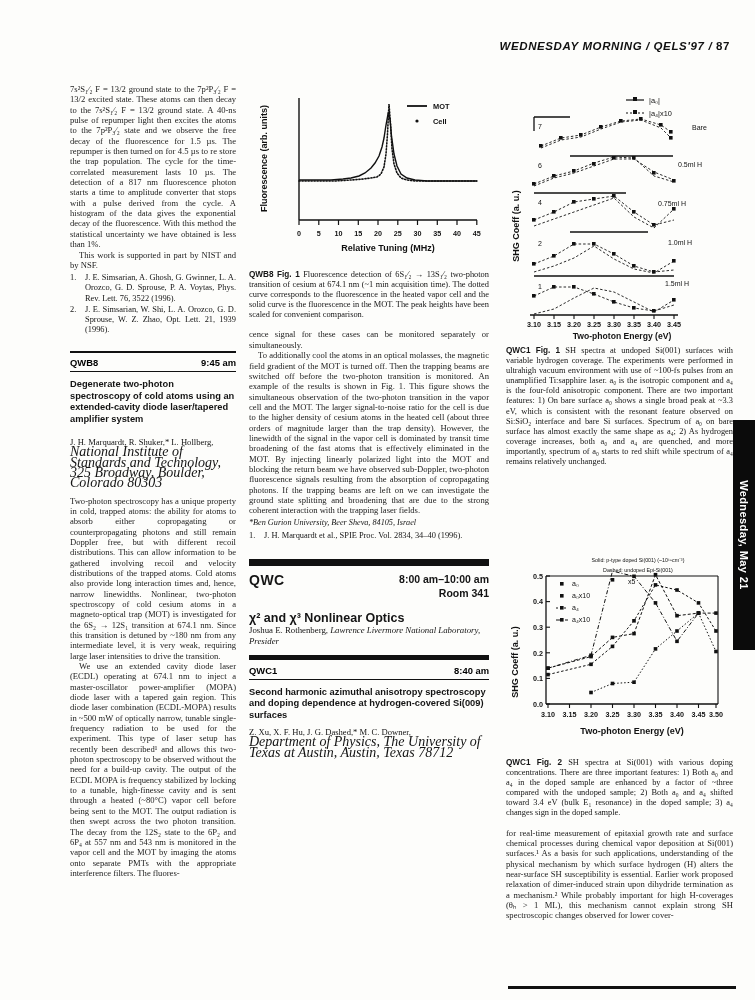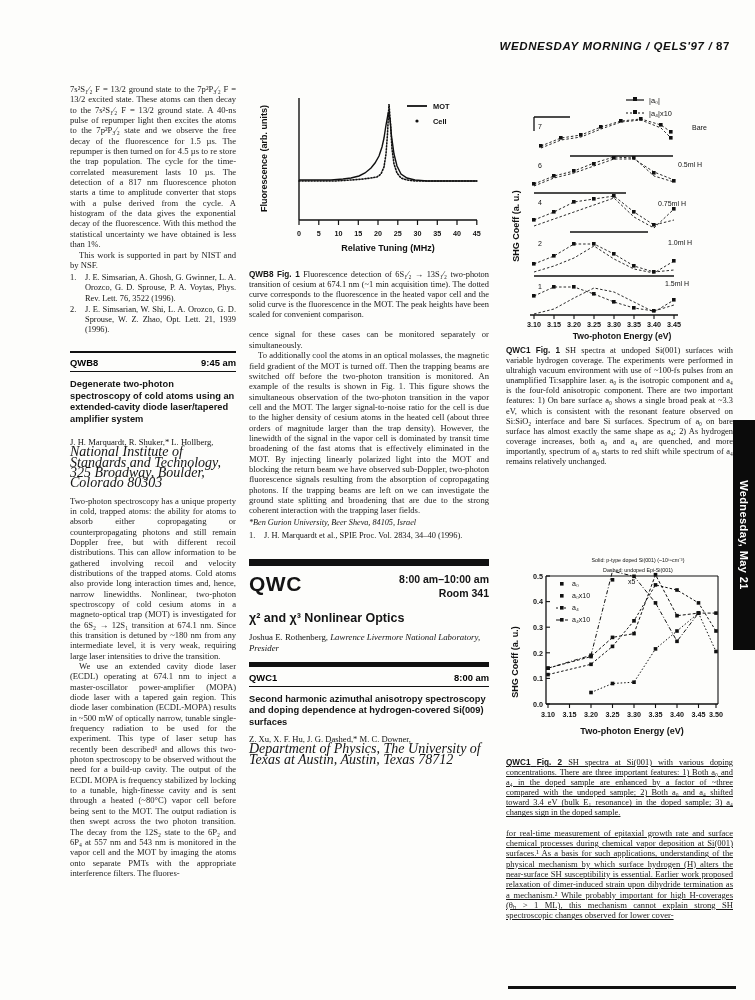--- a/index.html
+++ b/index.html
@@ -50,21 +50,21 @@
     font-weight:bold;font-size:9.4px;color:#000;
     display:flex;justify-content:space-between;align-items:baseline;
   }
   .bigbar{
     height:7px;background:#111;width:100%;
   }
   .bigsess{
     display:flex;justify-content:space-between;align-items:flex-start;
     font-family:"Liberation Sans", sans-serif;font-weight:bold;
   }
-  .bigsess .code{font-size:21px;letter-spacing:.5px;}
+  .bigsess .code{font-size:14px;letter-spacing:.5px;}
   .bigsess .when{font-size:10.5px;text-align:right;line-height:14px;}
   .sesstitle{
     font-family:"Liberation Sans", sans-serif;font-weight:bold;font-size:12.5px;
   }
   .presider{
     font-family:"Liberation Serif", serif;font-size:8.8px;line-height:11px;
   }
   .presider i{font-style:italic;}
   .abs-title{
     font-family:"Liberation Sans", sans-serif;font-weight:bold;font-size:9.3px;
@@ -214,28 +214,28 @@
     <div style="margin-top:18px;">
       <div class="bigbar"></div>
       <div class="bigsess" style="margin-top:6px;">
         <span class="code">QWC</span>
         <span class="when">
           <span>8:00 am–10:00 am</span><br>
           <span>Room 341</span>
         </span>
       </div>
       <div class="sesstitle" style="margin-top:11px;">χ² and χ³ Nonlinear Optics</div>
-      <div class="presider" style="margin-top:7px;">
+      <div class="presider" style="">
         <span>Joshua E. Rothenberg,</span>
         <i>Lawrence Livermore National Laboratory, Presider</i>
       </div>
       <div style="margin-top:8px;height:5px;background:#111;"></div>
       <div class="sesshead" style="padding:5px 0 3px 0;border-bottom:1.4px solid #111;">
         <span>QWC1</span>
-        <span>8:00 am</span>
+        <span>8:40 am</span>
       </div>
       <div class="abs-title" style="margin-top:7px;">Second harmonic azimuthal anisotropy spectroscopy and doping dependence at hydrogen-covered Si(009) surfaces</div>
       <div class="authors" style="margin-top:6px;">Z. Xu, X. F. Hu, J. G. Dashed,* M. C. Downer,</div>
       <div class="affil">Department of Physics, The University of Texas at Austin, Austin, Texas 78712</div>
     </div>
   </div>
 
   <div class="figA">
     <svg width="230" height="250" viewBox="0 0 230 250">
       <text class="axlab" x="11" y="140" transform="rotate(-90 11 140)" text-anchor="middle">SHG Coeff (a. u.)</text>
@@ -485,21 +485,21 @@
           <rect x="81.2" y="101.5" width="3.6" height="3.6"></rect>
         <rect x="102.7" y="26" width="3.6" height="3.6"></rect>
           <rect x="124.2" y="22.5" width="3.6" height="3.6"></rect>
         <rect x="145.7" y="49.1" width="3.6" height="3.6"></rect>
           <rect x="167.2" y="87.5" width="3.6" height="3.6"></rect>
         <rect x="188.7" y="59.3" width="3.6" height="3.6"></rect>
       </g>
     </svg>
   </div>
 
-  <div class="col col3" style="top:758px;text-decoration:underline;">
+  <div class="col col3" style="top:758px;">
     <div class="caption">
       <span class="code">QWC1</span>
       <b>Fig. 2</b>
       <span>SH spectra at Si(001) with various doping concentrations. There are three important features: 1) Both a₀ and a₄ in the doped sample are enhanced by a factor of ~three compared with the undoped sample; 2) Both a₀ and a₄ shifted toward 3.4 eV (bulk E₁ resonance) in the doped sample; 3) a₄ changes sign in the doped sample.</span>
     </div>
     <div class="body-text" style="margin-top:9px;">for real-time measurement of epitaxial growth rate and surface chemical processes during chemical vapor deposition at Si(001) surfaces.¹ As a basis for such applications, understanding of the physical mechanism by which surface hydrogen (H) alters the near-surface SH susceptibility is essential. Earlier work proposed relaxation of dimer-induced strain upon dihydride termination as a mechanism.² While probably important for high H-coverages (θₕ &gt; 1 ML), this mechanism cannot explain strong SH spectroscopic changes observed for lower cover-</div>
   </div>
 
   <div class="hr-bottom"></div>
 

